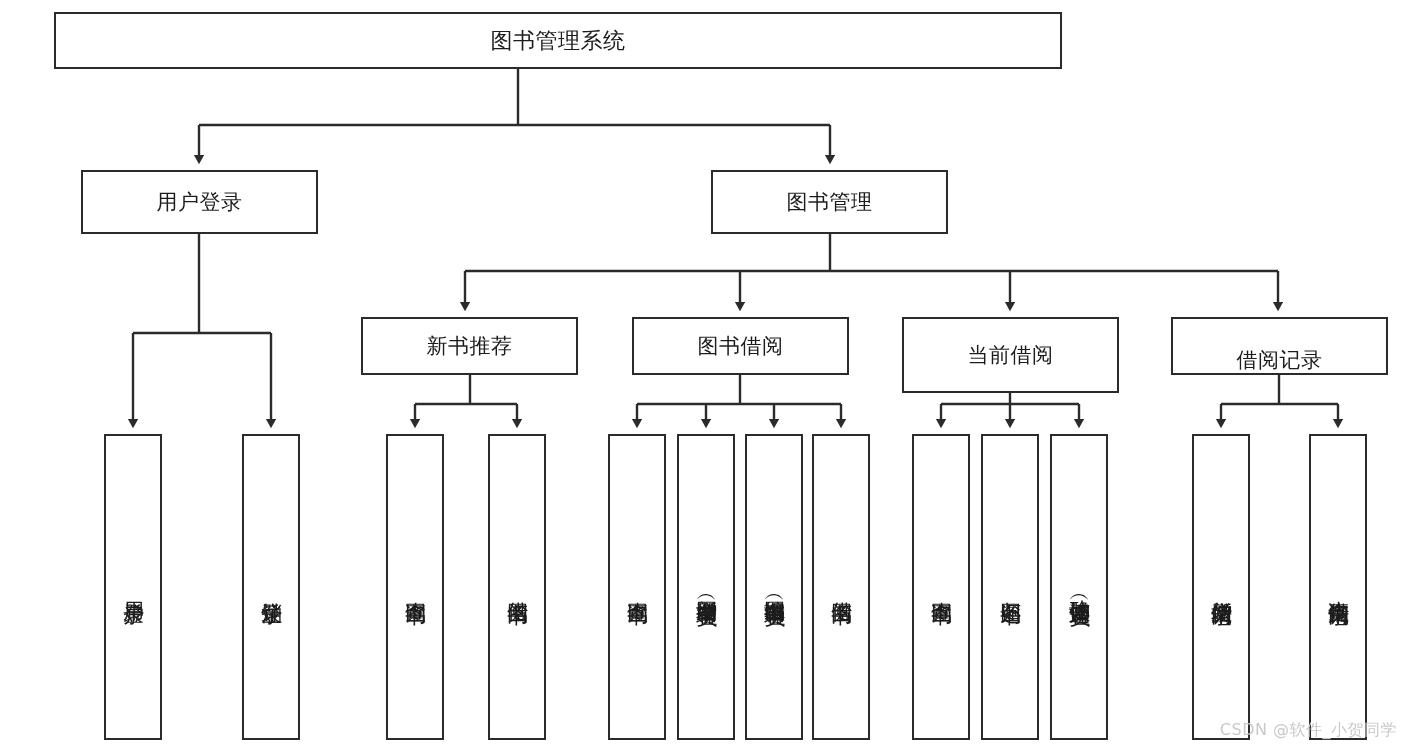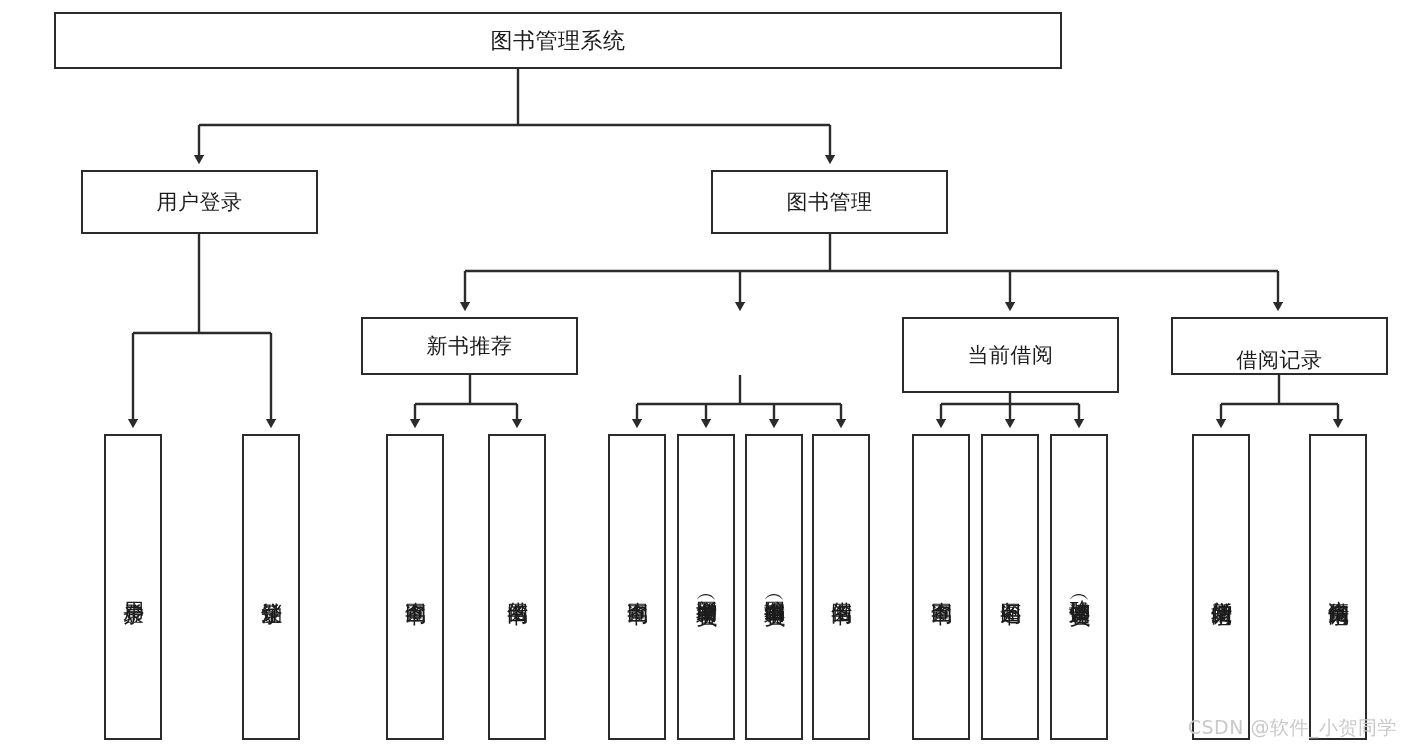--- a/index.html
+++ b/index.html
@@ -58,21 +58,21 @@
   }
   .node.leaf > span {
     writing-mode: vertical-rl;
     text-orientation: upright;
     display: block;
   }
   #watermark {
     position: absolute;
     right: 8px;
     bottom: 6px;
-    font-size: 19px;
+    font-size: 16px;
     color: #c9c9c9;
     letter-spacing: 0.5px;
     white-space: nowrap;
     user-select: none;
   }
 </style>
 </head>
 <body>
 
 <div id="canvas">
@@ -134,20 +134,23 @@
   <div class="node horiz" style="left:81px; top:170px; width:237px; height:64px;">
     <span>用户登录</span>
   </div>
   <div class="node horiz" style="left:711px; top:170px; width:237px; height:64px;">
     <span>图书管理</span>
   </div>
 
   <div class="node horiz" style="left:361px; top:317px; width:217px; height:58px;">
     <span>新书推荐</span>
   </div>
+  <div class="node horiz" style="left:632px; top:317px; width:217px; height:58px;">
+    <span>图书借阅</span>
+  </div>
   <div class="node horiz" style="left:902px; top:317px; width:217px; height:76px;">
     <span>当前借阅</span>
   </div>
   <div class="node horiz" style="left:1171px; top:317px; width:217px; height:58px;align-items:flex-end;">
     <span>借阅记录</span>
   </div>
 
   <div class="node leaf" style="left:104px; top:434px; width:58px; height:306px;">
     <span>用户登录</span>
   </div>

